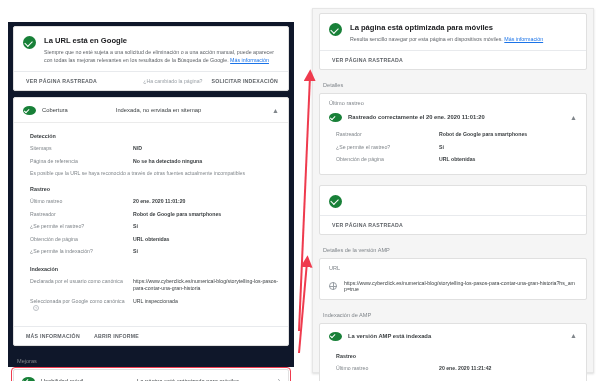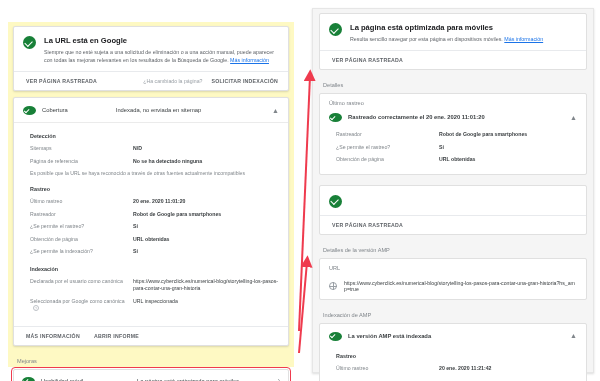--- a/index.html
+++ b/index.html
@@ -96,21 +96,21 @@
   .url-txt { font-size:5.2px; color:#3c4043; word-break:break-all; }
 
   .panel-shadow { box-shadow: 0 1px 2px rgba(60,64,67,.18); }
   svg.arrows { position:absolute; left:0; top:0; pointer-events:none; }
 </style>
 </head>
 <body>
 
 <div id="root">
 
-  <div class="panel" style="left:8px; top:22px; width:286px; height:345px; background:#fef9c3; padding:4px 5px;">
+  <div class="panel" style="left:8px; top:22px; width:286px; height:345px; background:#0f172a; padding:4px 5px;">
 
     <div class="card panel-shadow">
       <div class="status-head">
         <div class="tick"></div>
         <div>
           <div class="st-title">La URL está en Google</div>
           <div class="st-desc">
             <span>Siempre que no esté sujeta a una solicitud de eliminación o a una acción manual, puede aparecer con todas las mejoras relevantes en los resultados de la Búsqueda de Google.</span>
             <span class="lnk">Más información</span>
           </div>

